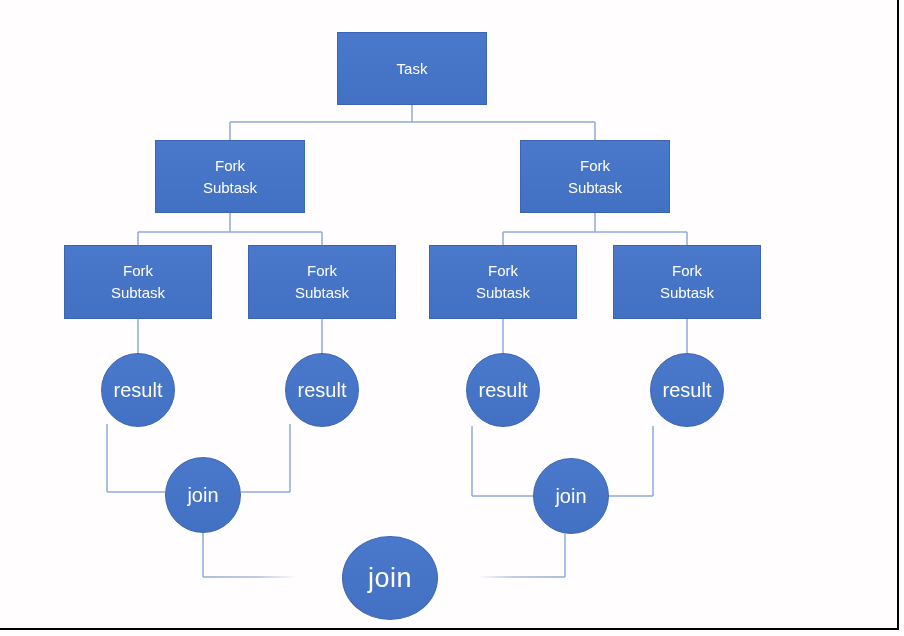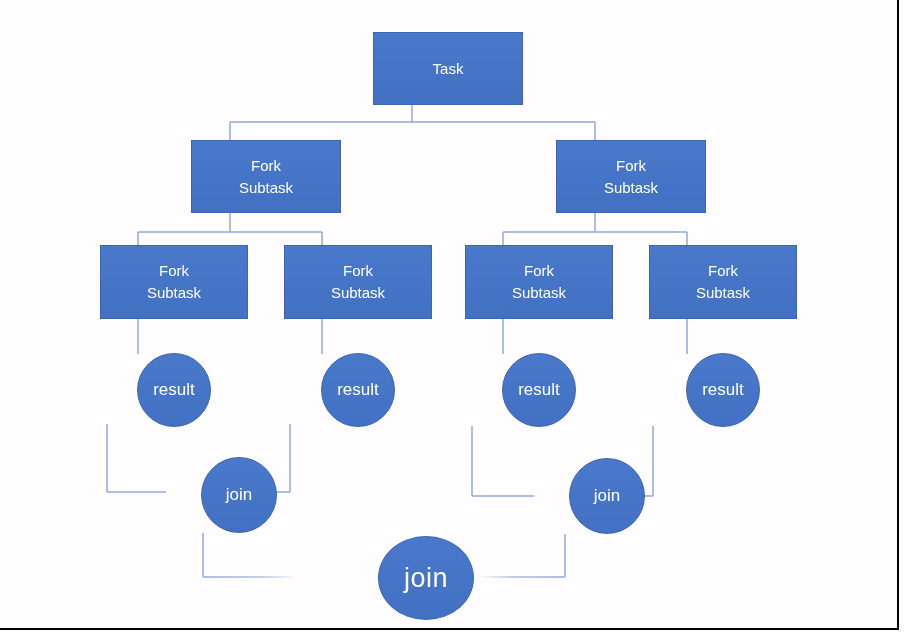--- a/index.html
+++ b/index.html
@@ -23,33 +23,32 @@
   .node {
     position: absolute;
     background: linear-gradient(180deg, #4a78ca 0%, #4270c3 100%);
     border: 1px solid #3b64b3;
     color: #ffffff;
     display: flex;
     align-items: center;
     justify-content: center;
     text-align: center;
     box-sizing: border-box;
-    margin-left: 36px;
   }
   .box {
     font-size: 15px;
     line-height: 22px;
   }
   .box .wrap {
     max-width: 80px;
     display: inline-block;
   }
   .circle {
     border-radius: 50%;
-    font-size: 17px;
+    font-size: 20px;
   }
   .final {
     border-radius: 50%;
     font-size: 27px;
     letter-spacing: 0.5px;
   }
   .frame-right {
     position: absolute;
     left: 897px;
     top: 0;

